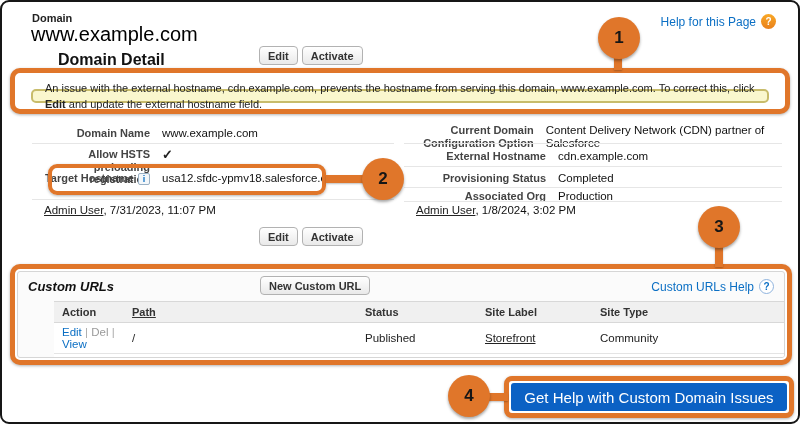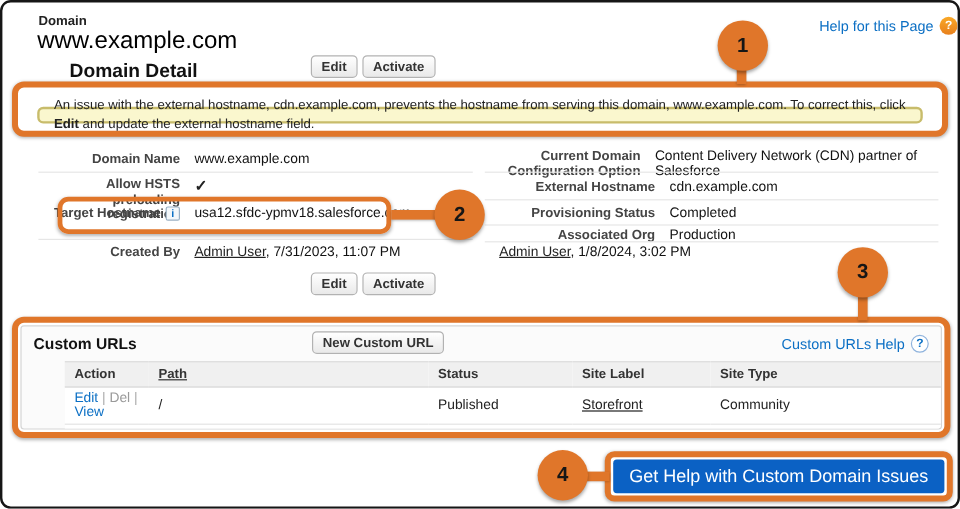--- a/index.html
+++ b/index.html
@@ -8,21 +8,21 @@
     font-family: "Liberation Sans", sans-serif;
     background: #fff;
   }
   .frame {
     position: relative; width: 800px; height: 424px;
     border: 2px solid #161616; border-radius: 9px;
     background: #fff; overflow: hidden;
   }
   .entity-label { position: absolute; left: 30px; top: 10px; font-size: 11px; font-weight: bold; color: #222; }
   .page-title { position: absolute; left: 29px; top: 21px; font-size: 20px; font-weight: 400; color: #000; }
-  .help-page { position: absolute; right: 0; top: 12px; display: flex; align-items: center; gap: 5px; }
+  .help-page { position: absolute; right: 22px; top: 12px; display: flex; align-items: center; gap: 5px; }
   .link { color: #0B6FC4; font-size: 12px; text-decoration: none; cursor: pointer; }
   .help-orb {
     width: 15px; height: 15px; border-radius: 50%;
     background: linear-gradient(#F9A826, #E8801D);
     color: #fff; font-size: 10px; font-weight: bold;
     display: flex; align-items: center; justify-content: center;
   }
   .help-orb-light {
     width: 15px; height: 15px; border-radius: 50%;
     background: #fff; border: 1px solid #8FB3DD;
@@ -75,21 +75,21 @@
   }
   .check { font-size: 13px; font-weight: bold; color: #222; }
   .hl-target { left: 46px; top: 162px; width: 278px; height: 31px; background: transparent; border-width: 4px; border-radius: 9px; padding: 0; }
   
   .cu-outer { left: 8px; top: 262px; width: 782px; height: 101px; padding: 2px; }
   .cu-inner {
     position: relative; width: 100%; height: 100%;
     background: #fbfbfb; border: 1px solid #d6d6d6; border-radius: 3px; overflow: hidden;
   }
   .cu-head { position: relative; height: 29px; display: flex; align-items: center; padding: 0 10px; }
-  .cu-title { font-size: 13px; font-weight: bold; color: #111; }
+  .cu-title { font-size: 13px; font-weight: bold; color: #111; font-style: italic; }
   .cu-newbtn { position: absolute; left: 242px; top: 4px; }
   .cu-help { margin-left: auto; display: flex; align-items: center; gap: 5px; }
   table.cu { width: 100%; border-collapse: collapse; font-size: 11.5px; background: #fff; margin-left: 36px; }
   table.cu th {
     text-align: left; font-size: 11px; font-weight: bold; color: #333;
     background: #f0f0f0; border-top: 1px solid #d8d8d8; border-bottom: 1px solid #d8d8d8;
     padding: 4px 8px;
   }
   table.cu td { padding: 3px 8px; border-bottom: 1px solid #e4e4e4; color: #222; }
   .col-action { width: 70px; } .col-path { width: 233px; text-decoration: underline; } .col-status { width: 120px; } .col-slabel { width: 115px; }
@@ -142,21 +142,20 @@
     <div class="flabel flabel-l">Allow HSTS preloading registration</div>
     <div class="fvalue check">✓</div>
   </div>
   <div class="frow" style="left:30px; top:170px;">
     <div class="flabel flabel-l"><span>Target Hostname</span><span class="info-box">
           <span>i</span>
         </span></div>
     <div class="fvalue">usa12.sfdc-ypmv18.salesforce.com</div>
   </div>
   <div class="frow" style="left:30px; top:202px;">
-    <div class="flabel flabel-l">Created By</div>
     <div class="fvalue"><span class="ulink">Admin User</span><span>, 7/31/2023, 11:07 PM</span></div>
   </div>
 
   <div class="frow" style="left:402px; top:122px;">
     <div class="flabel flabel-r">Current Domain Configuration Option</div>
     <div class="fvalue">Content Delivery Network (CDN) partner of Salesforce</div>
   </div>
   <div class="frow" style="left:402px; top:148px;">
     <div class="flabel flabel-r">External Hostname</div>
     <div class="fvalue">cdn.example.com</div>

